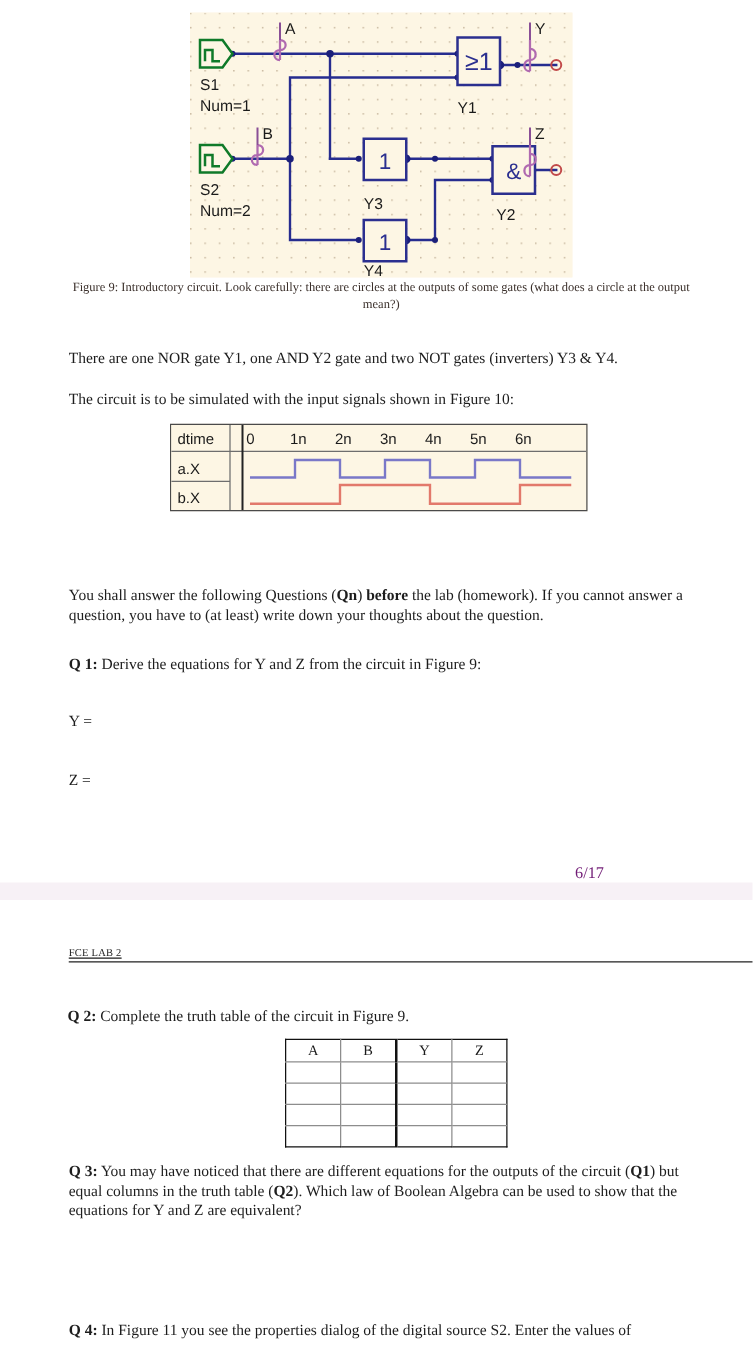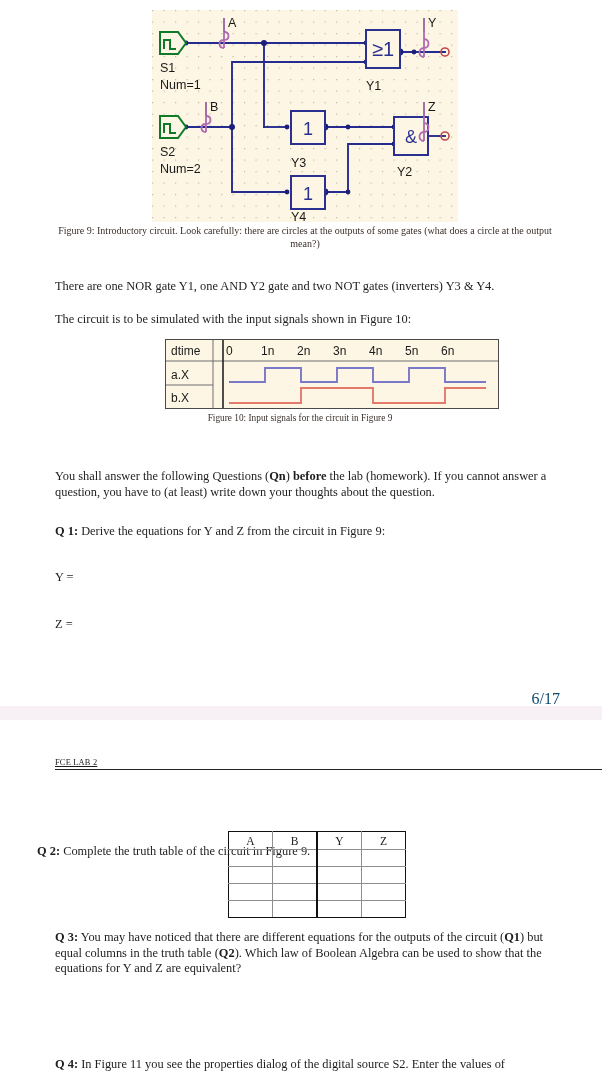--- a/index.html
+++ b/index.html
@@ -63,45 +63,44 @@
     color: #1d1d1d;
     text-align: left;
   }
   #p1 { left: 55px; top: 263px; width: 510px; }
   #p2 { left: 55px; top: 312px; width: 510px; }
   #p3 { left: 55px; top: 450px; width: 515px; }
   #p4 { left: 55px; top: 469px; width: 500px; }
   #q1 { left: 55px; top: 524px; width: 510px; }
   #ansY { left: 55px; top: 570px; width: 200px; }
   #ansZ { left: 55px; top: 617px; width: 200px; }
-  #q2 { left: 37px; top: 806px; width: 450px; margin-top: 38px; }
+  #q2 { left: 54px; top: 806px; width: 450px; }
   #q3 { left: 55px; top: 930px; width: 515px; }
   #q4 { left: 55px; top: 1057px; width: 520px; }
 
   .pageno {
     position: absolute;
     left: 460px;
     top: 690px;
     width: 100px;
-    text-align: right;
-    font-size: 16px;
-    color: #0c4a6e;
+    text-align: left;
+    font-size: 13px;
+    color: #701a75;
   }
 
   
   .fig10 {
     position: absolute;
     left: 136px;
     top: 339px;
     width: 334px;
     height: 70px;
     background: #fdf6e4;
     border: 1px solid #4a4a4a;
     box-sizing: border-box;
-    margin-left: 29px;
   }
   .fig10 svg { display: block; }
 
   
   .hdr {
     position: absolute;
     left: 55px;
     top: 758px;
     width: 547px;
     font-size: 8.4px;
@@ -292,21 +291,20 @@
         <text x="239" y="15">5n</text>
         <text x="275" y="15">6n</text>
       </g>
 
       <polyline fill="none" stroke="#7a78c8" stroke-width="1.9" points="63,42 99,42 99,28 135,28 135,42 171,42 171,28 207,28 207,42 243,42 243,28 279,28 279,42 320,42"></polyline>
 
       <polyline fill="none" stroke="#e2796b" stroke-width="1.9" points="63,63 135,63 135,48 207,48 207,63 279,63 279,48 320,48"></polyline>
     </svg>
   </div>
 
-  <div class="caption" id="cap10">Figure 10: Input signals for the circuit in Figure 9</div>
 
 
   <div class="para" id="p4"><span>You shall answer the following Questions (</span><b>Qn</b><span>) </span><b>before</b><span> the lab (homework). If you cannot answer a question, you have to (at least) write down your thoughts about the question.</span></div>
 
   <div class="para" id="q1"><b>Q 1:</b><span> Derive the equations for Y and Z from the circuit in Figure 9:</span></div>
 
   <div class="para" id="ansY">Y  =</div>
   <div class="para" id="ansZ">Z  =</div>
 
   <div class="pageno">6/17</div>

